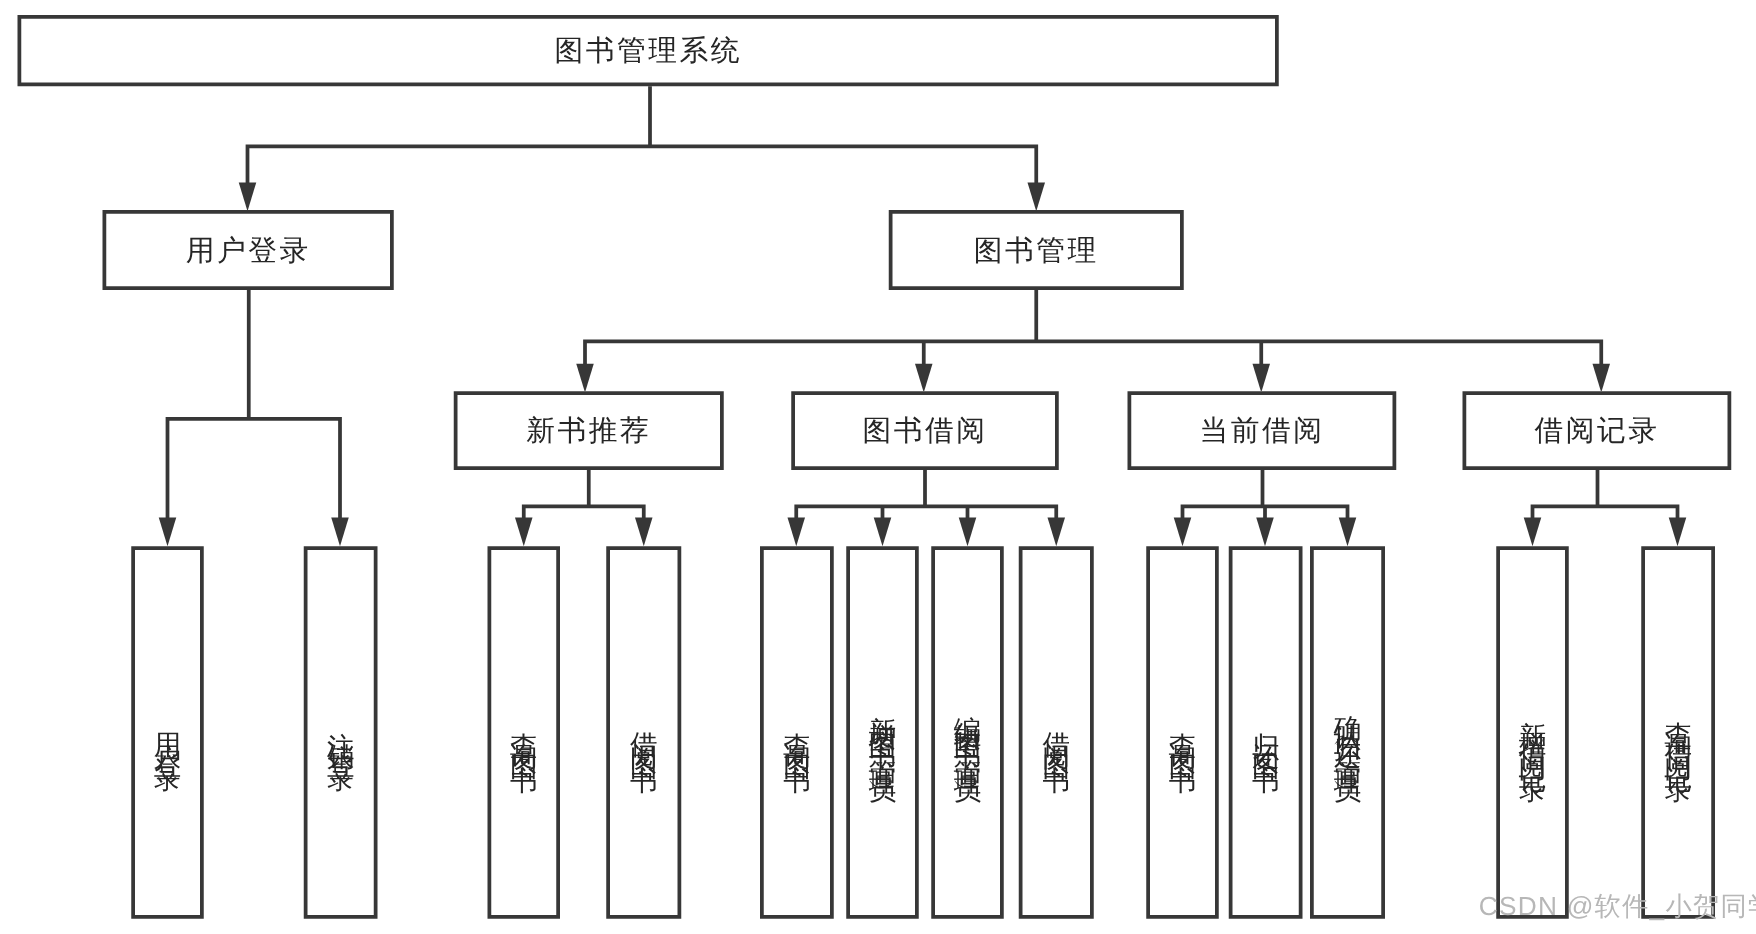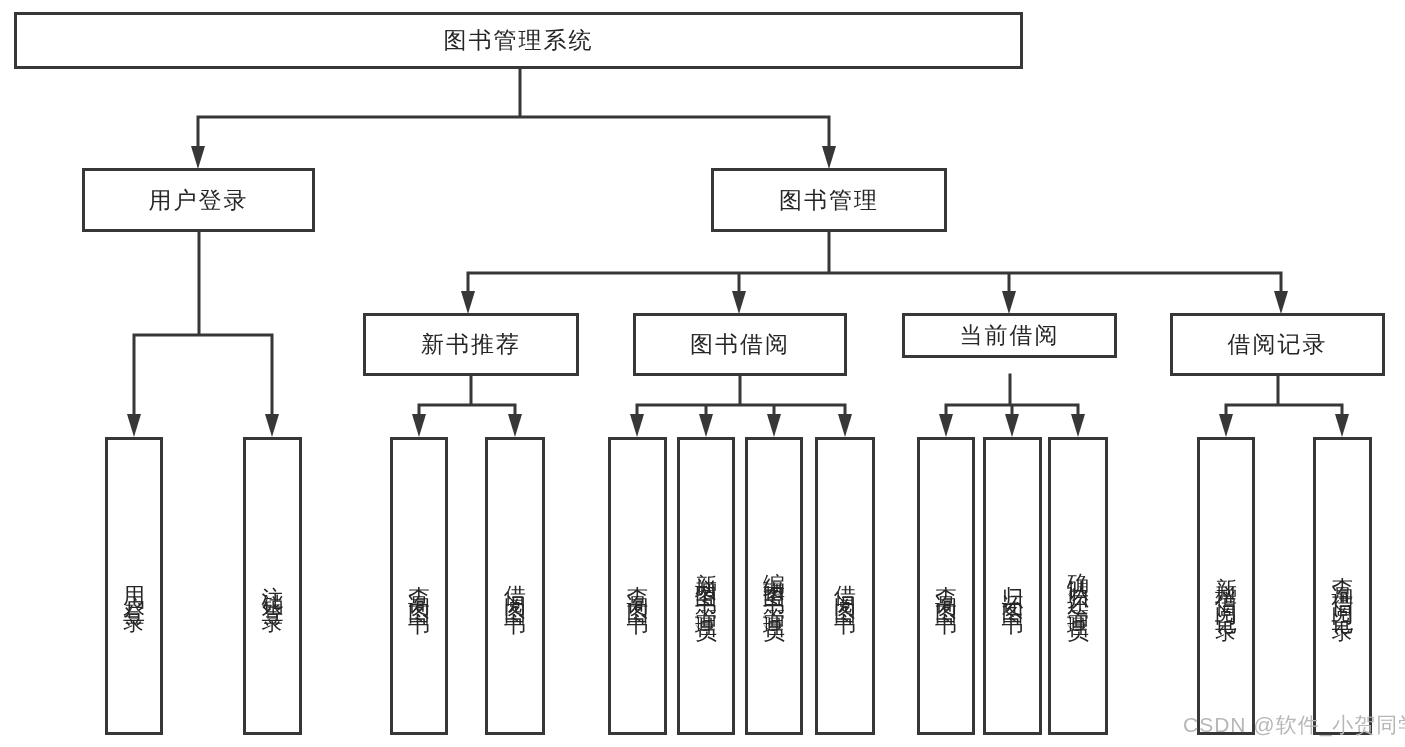--- a/index.html
+++ b/index.html
@@ -94,21 +94,21 @@
     </g>
   </svg>
 
   <div class="hbox" style="left:14px; top:12px; width:1009px; height:57px;">图书管理系统</div>
 
   <div class="hbox" style="left:82px; top:168px; width:233px; height:64px;">用户登录</div>
   <div class="hbox" style="left:363px; top:313px; width:216px; height:63px;">新书推荐</div>
 
   <div class="hbox" style="left:711px; top:168px; width:236px; height:64px;">图书管理</div>
   <div class="hbox" style="left:633px; top:313px; width:214px; height:63px;">图书借阅</div>
-  <div class="hbox" style="left:902px; top:313px; width:215px; height:45px;">当前借阅</div>
+  <div class="hbox" style="left:902px; top:313px; width:215px; height:63px;">当前借阅</div>
   <div class="hbox" style="left:1170px; top:313px; width:215px; height:63px;">借阅记录</div>
 
   <div class="vbox" style="left:105px; width:58px;">用户登录</div>
   <div class="vbox" style="left:243px; width:59px;">注销登录</div>
 
   <div class="vbox" style="left:390px; width:58px;">查询图书</div>
   <div class="vbox" style="left:485px; width:60px;">借阅图书</div>
 
   <div class="vbox" style="left:608px; width:59px;">查询图书</div>
   <div class="vbox" style="left:677px; width:58px; letter-spacing:7px;">新增图书（管理员）</div>

